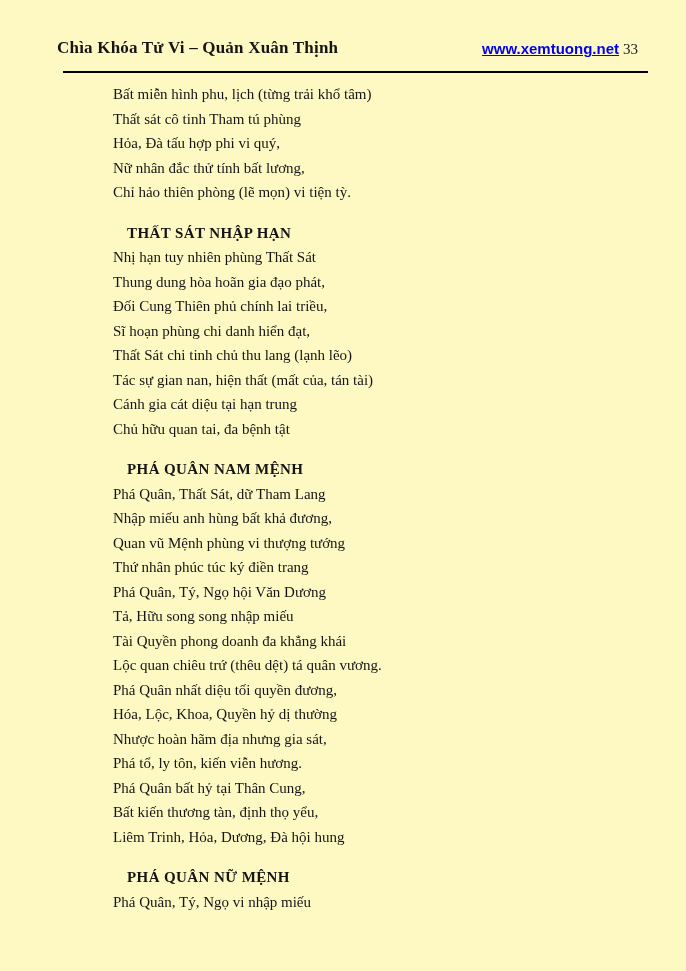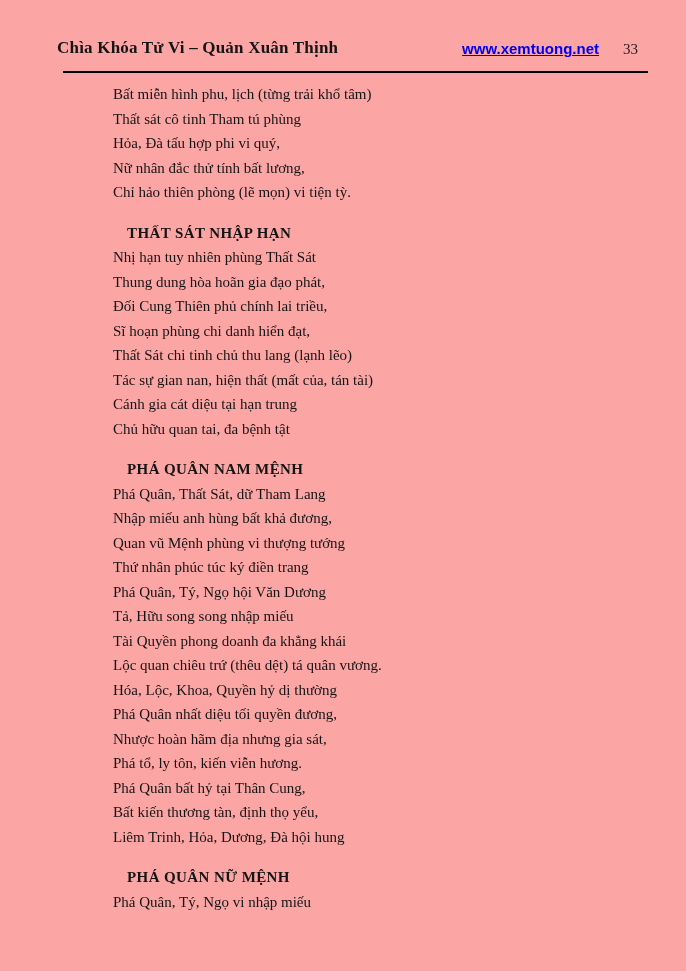--- a/index.html
+++ b/index.html
@@ -4,41 +4,41 @@
 <style>
   html, body {
     margin: 0;
     padding: 0;
     background: #ffffff;
   }
   .page {
     position: relative;
     width: 686px;
     height: 971px;
-    background: #fca5a5;
+    background: #fef9c3;
     font-family: "Liberation Serif", serif;
     color: #151515;
     overflow: hidden;
   }
   .book-title {
     position: absolute;
     left: 57px;
     top: 38px;
     font-size: 17px;
     font-weight: bold;
     letter-spacing: 0.2px;
     white-space: nowrap;
   }
   .header-right {
     position: absolute;
     top: 40px;
     right: 48px;
     display: flex;
     align-items: baseline;
-    gap: 24px;
+    gap: 4px;
   }
   .site-url {
     font-family: "Liberation Sans", sans-serif;
     font-weight: bold;
     font-size: 15px;
     color: #0000EE;
     text-decoration: underline;
     cursor: pointer;
     white-space: nowrap;
   }
@@ -116,22 +116,22 @@
     <h2 class="heading">PHÁ QUÂN NAM MỆNH</h2>
     <div class="section-lines">
             <p class="line">Phá Quân, Thất Sát, dữ Tham Lang</p>
             <p class="line">Nhập miếu anh hùng bất khả đương,</p>
             <p class="line">Quan vũ Mệnh phùng vi thượng tướng</p>
             <p class="line">Thứ nhân phúc túc ký điền trang</p>
             <p class="line">Phá Quân, Tý, Ngọ hội Văn Dương</p>
             <p class="line">Tả, Hữu song song nhập miếu</p>
             <p class="line">Tài Quyền phong doanh đa khẳng khái</p>
             <p class="line">Lộc quan chiêu trứ (thêu dệt) tá quân vương.</p>
+            <p class="line">Phá Quân nhất diệu tối quyền đương,</p>
             <p class="line">Hóa, Lộc, Khoa, Quyền hỷ dị thường</p>
-            <p class="line">Phá Quân nhất diệu tối quyền đương,</p>
             <p class="line">Nhược hoàn hãm địa nhưng gia sát,</p>
             <p class="line">Phá tổ, ly tôn, kiến viễn hương.</p>
             <p class="line">Phá Quân bất hỷ tại Thân Cung,</p>
             <p class="line">Bất kiến thương tàn, định thọ yểu,</p>
             <p class="line">Liêm Trinh, Hỏa, Dương, Đà hội hung</p>
           </div>
   </section>
         <section>
     <h2 class="heading">PHÁ QUÂN NỮ MỆNH</h2>
     <div class="section-lines">

